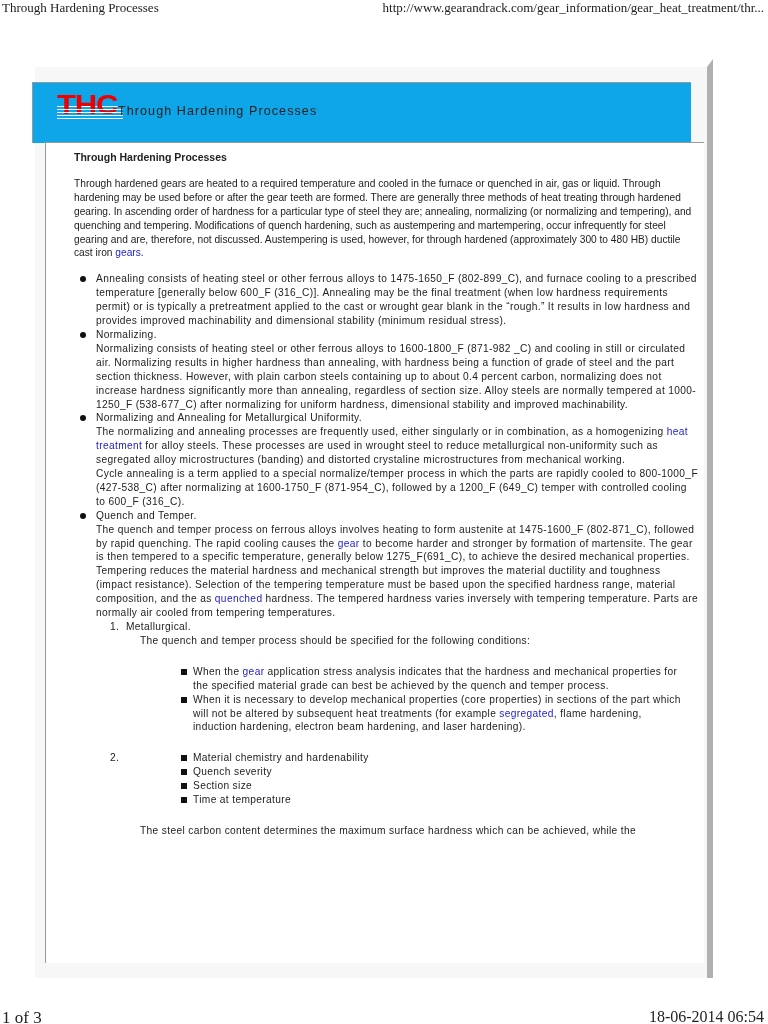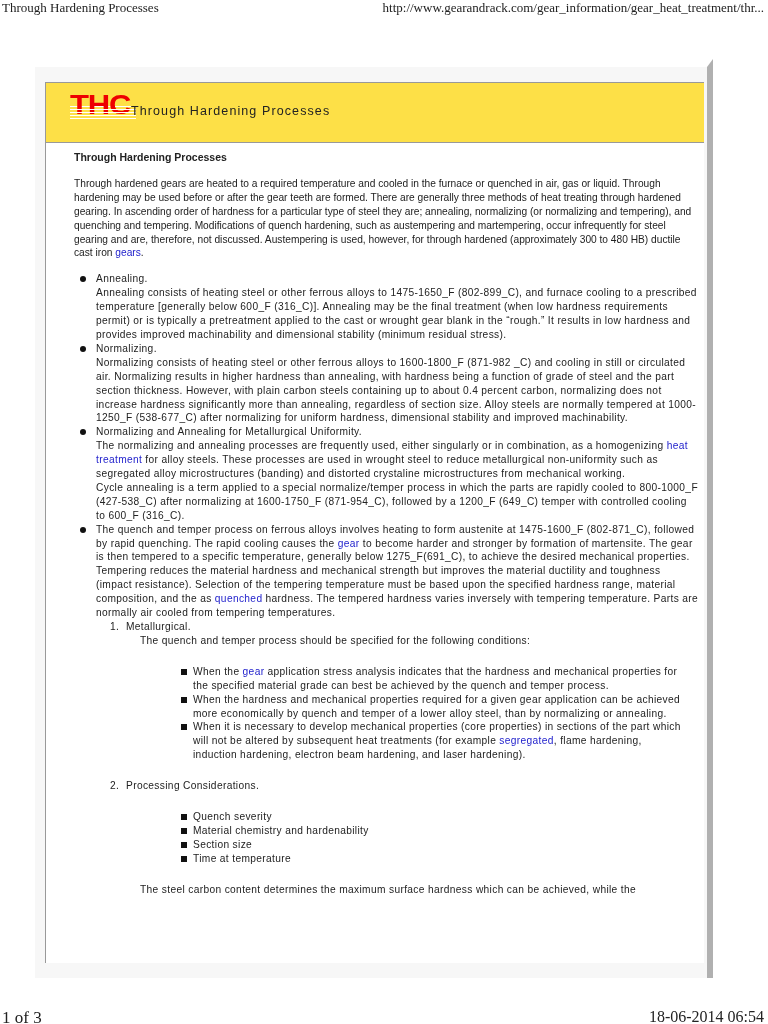--- a/index.html
+++ b/index.html
@@ -6,21 +6,21 @@
   body { width:768px; height:1024px; position:relative; overflow:hidden; font-family:"Liberation Sans", sans-serif; color:#222; }
   .hdr-title { position:absolute; left:2px; top:0px; font-family:"Liberation Serif", serif; font-size:13px; color:#222; }
   .hdr-url { position:absolute; right:4px; top:0px; font-family:"Liberation Serif", serif; font-size:13px; color:#222;margin-left:30px; }
   .ftr-page { position:absolute; left:2px; top:1008px; font-family:Liberation Serif, serif; font-size:17px; color:#222; }
   .ftr-date { position:absolute; right:4px; top:1008px; font-family:"Liberation Serif", serif; font-size:16px; color:#222; }
 
   .outer { position:absolute; left:35px; top:67px; width:672px; height:911px; background:#f7f7f7; }
   .outer-right { position:absolute; left:707px; top:67px; width:6px; height:911px; background:#b0b0b0; }
   .outer-right:before { content:""; position:absolute; left:0; top:-8px; border-left:6px solid transparent; border-bottom:8px solid #b0b0b0; }
 
-  .logo-box { position:absolute; left:45px; top:82px; width:658px; height:60px; background:#fde047; border-top:1px solid #999; border-left:1px solid #999; }
+  .logo-box { position:absolute; left:32px; top:82px; width:658px; height:60px; background:#0ea5e9; border-top:1px solid #999; border-left:1px solid #999; }
   .logo { position:absolute; left:24px; top:8px; font-family:"Liberation Sans", sans-serif; font-weight:bold; font-size:27px; letter-spacing:-1px; color:#e00; transform:scaleX(1.15); transform-origin:left; line-height:28px;
     background:repeating-linear-gradient(to bottom, transparent 0, transparent 15px, #fff 15px, #fff 16px, transparent 16px, transparent 18px);
   }
   .logo-stripes { position:absolute; left:24px; top:24px; width:66px; height:12px;
     background:repeating-linear-gradient(to bottom, transparent 0 2px, #fff 2px 3px); }
   .logo-text { position:absolute; left:85px; top:21px; font-size:12.5px; letter-spacing:1.1px; color:#222; }
 
   .content-box { position:absolute; left:45px; top:142px; width:658px; height:820px; background:#fff; border-top:1px solid #999; border-left:1px solid #999; overflow:hidden; }
   .content { position:absolute; left:28px; top:8px; width:625px; font-size:10.2px; line-height:13.9px; }
   .h { font-weight:bold; font-size:10.5px; margin:0 0 12px 0; }
@@ -54,58 +54,57 @@
 </div>
 
 <div class="content-box">
   <div class="content">
     <div class="h">Through Hardening Processes</div>
     <div class="intro"><span>Through hardened gears are heated to a required temperature and cooled in the furnace or quenched in air, gas or liquid. Through hardening may be used before or after the gear teeth are formed. There are generally three methods of heat treating through hardened gearing. In ascending order of hardness for a particular type of steel they are; annealing, normalizing (or normalizing and tempering), and quenching and tempering. Modifications of quench hardening, such as austempering and martempering, occur infrequently for steel gearing and are, therefore, not discussed. Austempering is used, however, for through hardened (approximately 300 to 480 HB) ductile cast iron </span><a class="lnk">gears</a><span>.</span></div>
 
     <ul class="main">
       <li>
         <span class="bullet"></span>
-        <span class="p">Annealing.</span>
         <span class="p">Annealing consists of heating steel or other ferrous alloys to 1475-1650_F (802-899_C), and furnace cooling to a prescribed temperature [generally below 600_F (316_C)]. Annealing may be the final treatment (when low hardness requirements permit) or is typically a pretreatment applied to the cast or wrought gear blank in the “rough.” It results in low hardness and provides improved machinability and dimensional stability (minimum residual stress).</span>
       </li>
       <li>
         <span class="bullet"></span>
         <span class="p">Normalizing.</span>
         <span class="p">Normalizing consists of heating steel or other ferrous alloys to 1600-1800_F (871-982 _C) and cooling in still or circulated air. Normalizing results in higher hardness than annealing, with hardness being a function of grade of steel and the part section thickness. However, with plain carbon steels containing up to about 0.4 percent carbon, normalizing does not increase hardness significantly more than annealing, regardless of section size. Alloy steels are normally tempered at 1000-1250_F (538-677_C) after normalizing for uniform hardness, dimensional stability and improved machinability.</span>
       </li>
       <li>
         <span class="bullet"></span>
         <span class="p">Normalizing and Annealing for Metallurgical Uniformity.</span>
         <span class="p"><span>The normalizing and annealing processes are frequently used, either singularly or in combination, as a homogenizing </span><a class="lnk">heat treatment</a><span> for alloy steels. These processes are used in wrought steel to reduce metallurgical non-uniformity such as segregated alloy microstructures (banding) and distorted crystaline microstructures from mechanical working.</span></span>
         <span class="p">Cycle annealing is a term applied to a special normalize/temper process in which the parts are rapidly cooled to 800-1000_F (427-538_C) after normalizing at 1600-1750_F (871-954_C), followed by a 1200_F (649_C) temper with controlled cooling to 600_F (316_C).</span>
       </li>
       <li>
         <span class="bullet"></span>
+        <span class="p">Quench and Temper.</span>
         <span class="p"><span>The quench and temper process on ferrous alloys involves heating to form austenite at 1475-1600_F (802-871_C), followed by rapid quenching. The rapid cooling causes the </span><a class="lnk">gear</a><span> to become harder and stronger by formation of martensite. The gear is then tempered to a specific temperature, generally below 1275_F(691_C), to achieve the desired mechanical properties. Tempering reduces the material hardness and mechanical strength but improves the material ductility and toughness (impact resistance). Selection of the tempering temperature must be based upon the specified hardness range, material composition, and the as </span><a class="lnk">quenched</a><span> hardness. The tempered hardness varies inversely with tempering temperature. Parts are normally air cooled from tempering temperatures.</span></span>
 
         <ol class="num">
           <li>
             <span class="n">1.</span>
             <span class="p">Metallurgical.</span>
             <div class="sub">
               <span class="p">The quench and temper process should be specified for the following conditions:</span>
               <ul class="sq">
                 <li><span class="sqb"></span><span>When the </span><a class="lnk">gear</a><span> application stress analysis indicates that the hardness and mechanical properties for the specified material grade can best be achieved by the quench and temper process.</span></li>
-                <li><span class="sqb"></span><span>When the hardness and mechanical properties required for a given gear application can be achieved more economically by quench and temper of a lower alloy steel, than by normalizing or annealing.</span></li>
+                <li><span class="sqb"></span></li>
                 <li><span class="sqb"></span><span>When it is necessary to develop mechanical properties (core properties) in sections of the part which will not be altered by subsequent heat treatments (for example </span><a class="lnk">segregated</a><span>, flame hardening, induction hardening, electron beam hardening, and laser hardening).</span></li>
               </ul>
             </div>
           </li>
           <li>
             <span class="n">2.</span>
-            <span class="p">Processing Considerations.</span>
             <div class="sub">
               <ul class="sq">
+                <li><span class="sqb"></span><span>Material chemistry and hardenability</span></li>
                 <li><span class="sqb"></span><span>Quench severity</span></li>
-                <li><span class="sqb"></span><span>Material chemistry and hardenability</span></li>
                 <li><span class="sqb"></span><span>Section size</span></li>
                 <li><span class="sqb"></span><span>Time at temperature</span></li>
               </ul>
               <span class="p">The steel carbon content determines the maximum surface hardness which can be achieved, while the</span>
             </div>
           </li>
         </ol>
       </li>
     </ul>
   </div>

